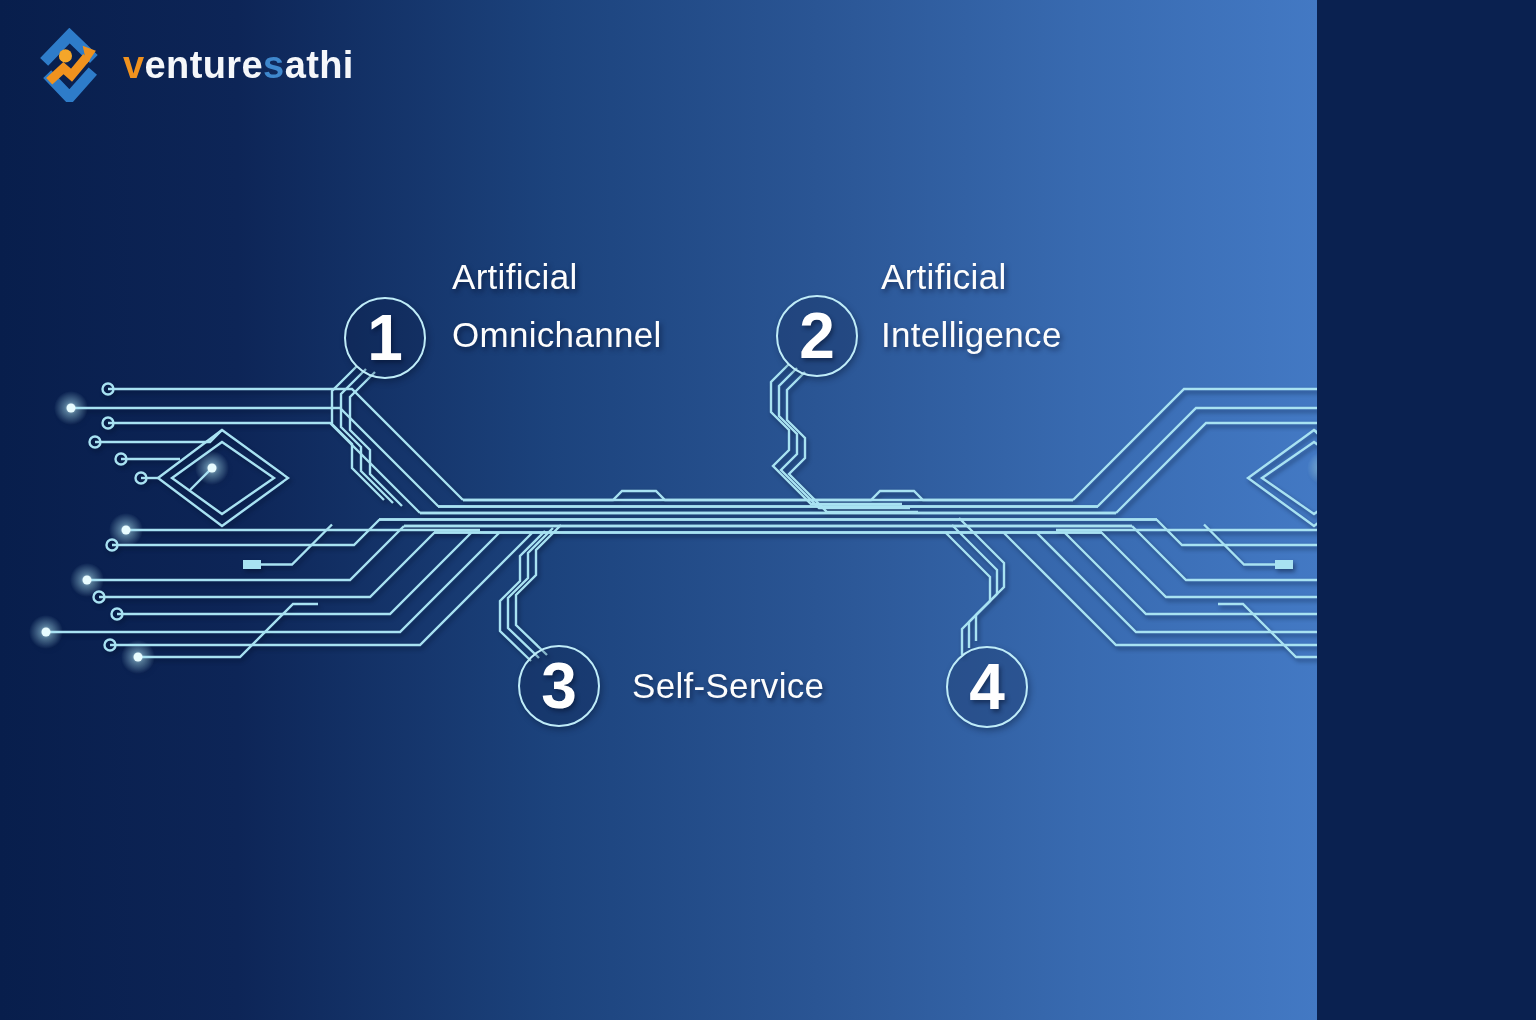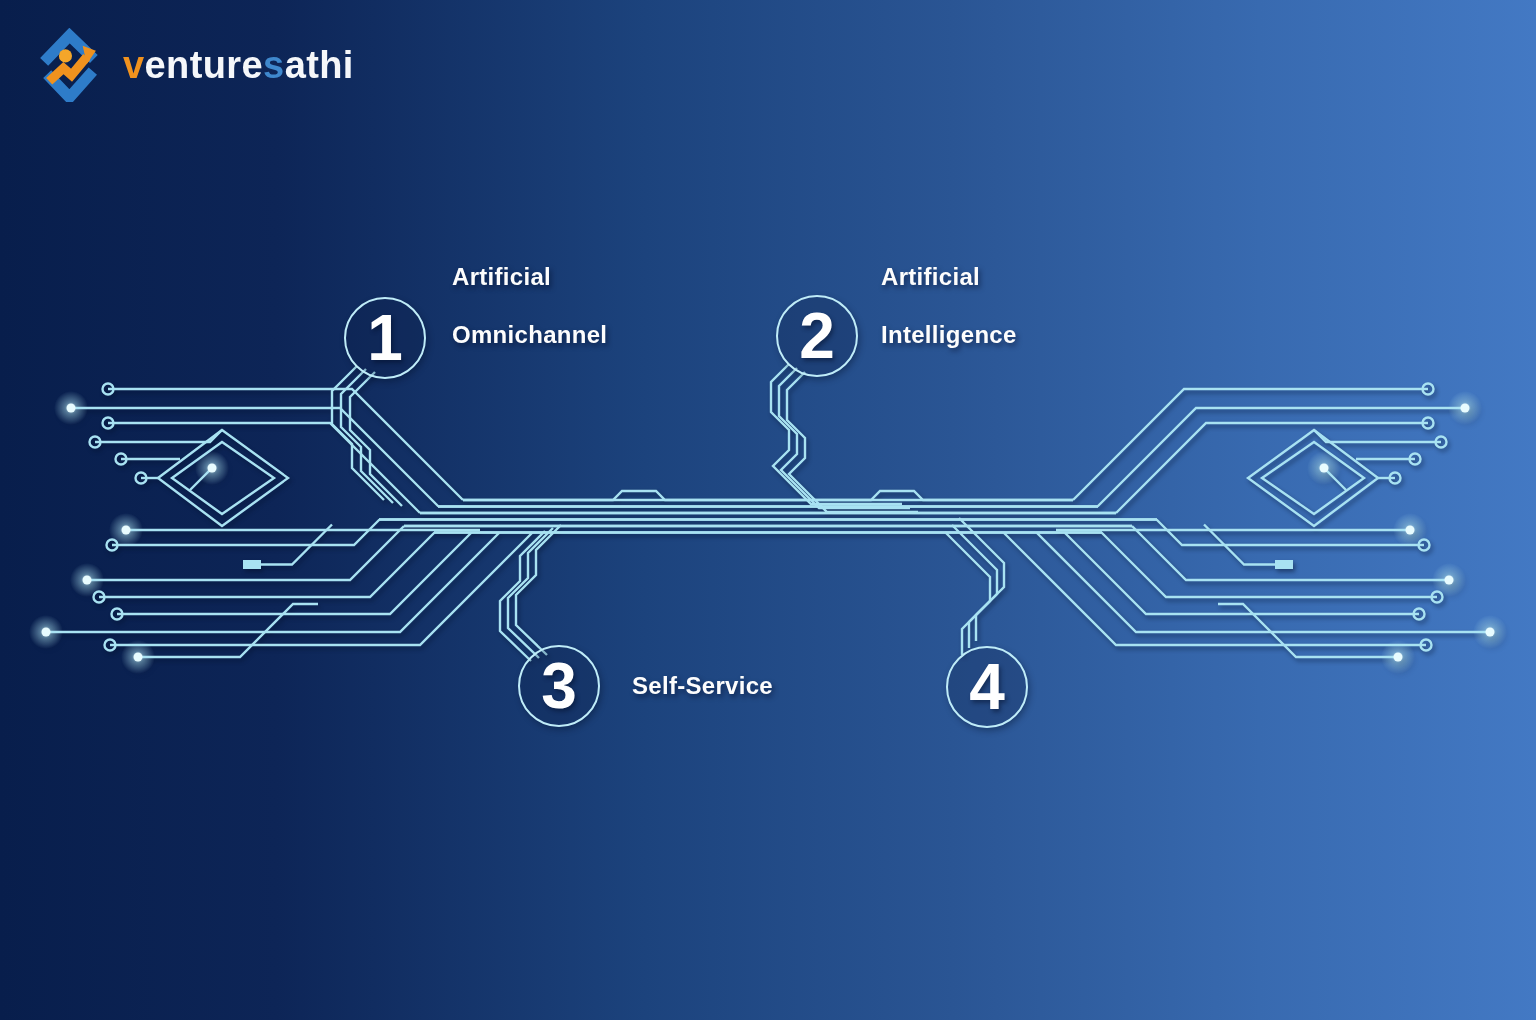--- a/index.html
+++ b/index.html
@@ -1,18 +1,18 @@
 <!DOCTYPE html>
 <html><head>
 <meta charset="utf-8">
 <style>
   html,body{margin:0;padding:0;background:#0a2150;}
   .canvas{
     position:relative;
-    width:1536px;height:1020px;
+    width:1317px;height:1020px;
     overflow:hidden;
     background:linear-gradient(to right,#081e4c 0%,#0d2557 18%,#1c437d 42%,#2a5594 62%,#386ab0 82%,#4379c4 100%);
     font-family:"Liberation Sans","DejaVu Sans",sans-serif;
   }
   svg.circuit{position:absolute;left:0;top:0;}
   .circ-shadow{filter:drop-shadow(2px 3px 2px rgba(3,14,38,0.45));}
 
   
   .logo{position:absolute;left:33px;top:28px;display:flex;align-items:center;}
   .logo .mark{margin-left:17px;font-size:38px;font-weight:700;letter-spacing:.4px;color:#f5f7fa;}
@@ -28,21 +28,21 @@
     text-shadow:2px 3px 4px rgba(2,10,35,.45);
     box-shadow:2px 3px 6px rgba(3,14,38,.35);
   }
   .c1{left:344px;top:297px;}
   .c2{left:776px;top:295px;}
   .c3{left:518px;top:645px;}
   .c4{left:946px;top:646px;}
 
   
   .label{
-    position:absolute;color:#fdfdfd;font-size:24px;font-weight:700;
+    position:absolute;color:#fdfdfd;font-size:35px;font-weight:400;
     line-height:58px;letter-spacing:.3px;
     text-shadow:2px 3px 5px rgba(2,10,35,.5);
     white-space:nowrap;
   }
   .t1{left:452px;top:248px;}
   .t2{left:881px;top:248px;}
   .t3{left:624px;top:657px;margin-left:8px;}
   .t4{left:1053px;top:657px;}
 </style>
 </head>

